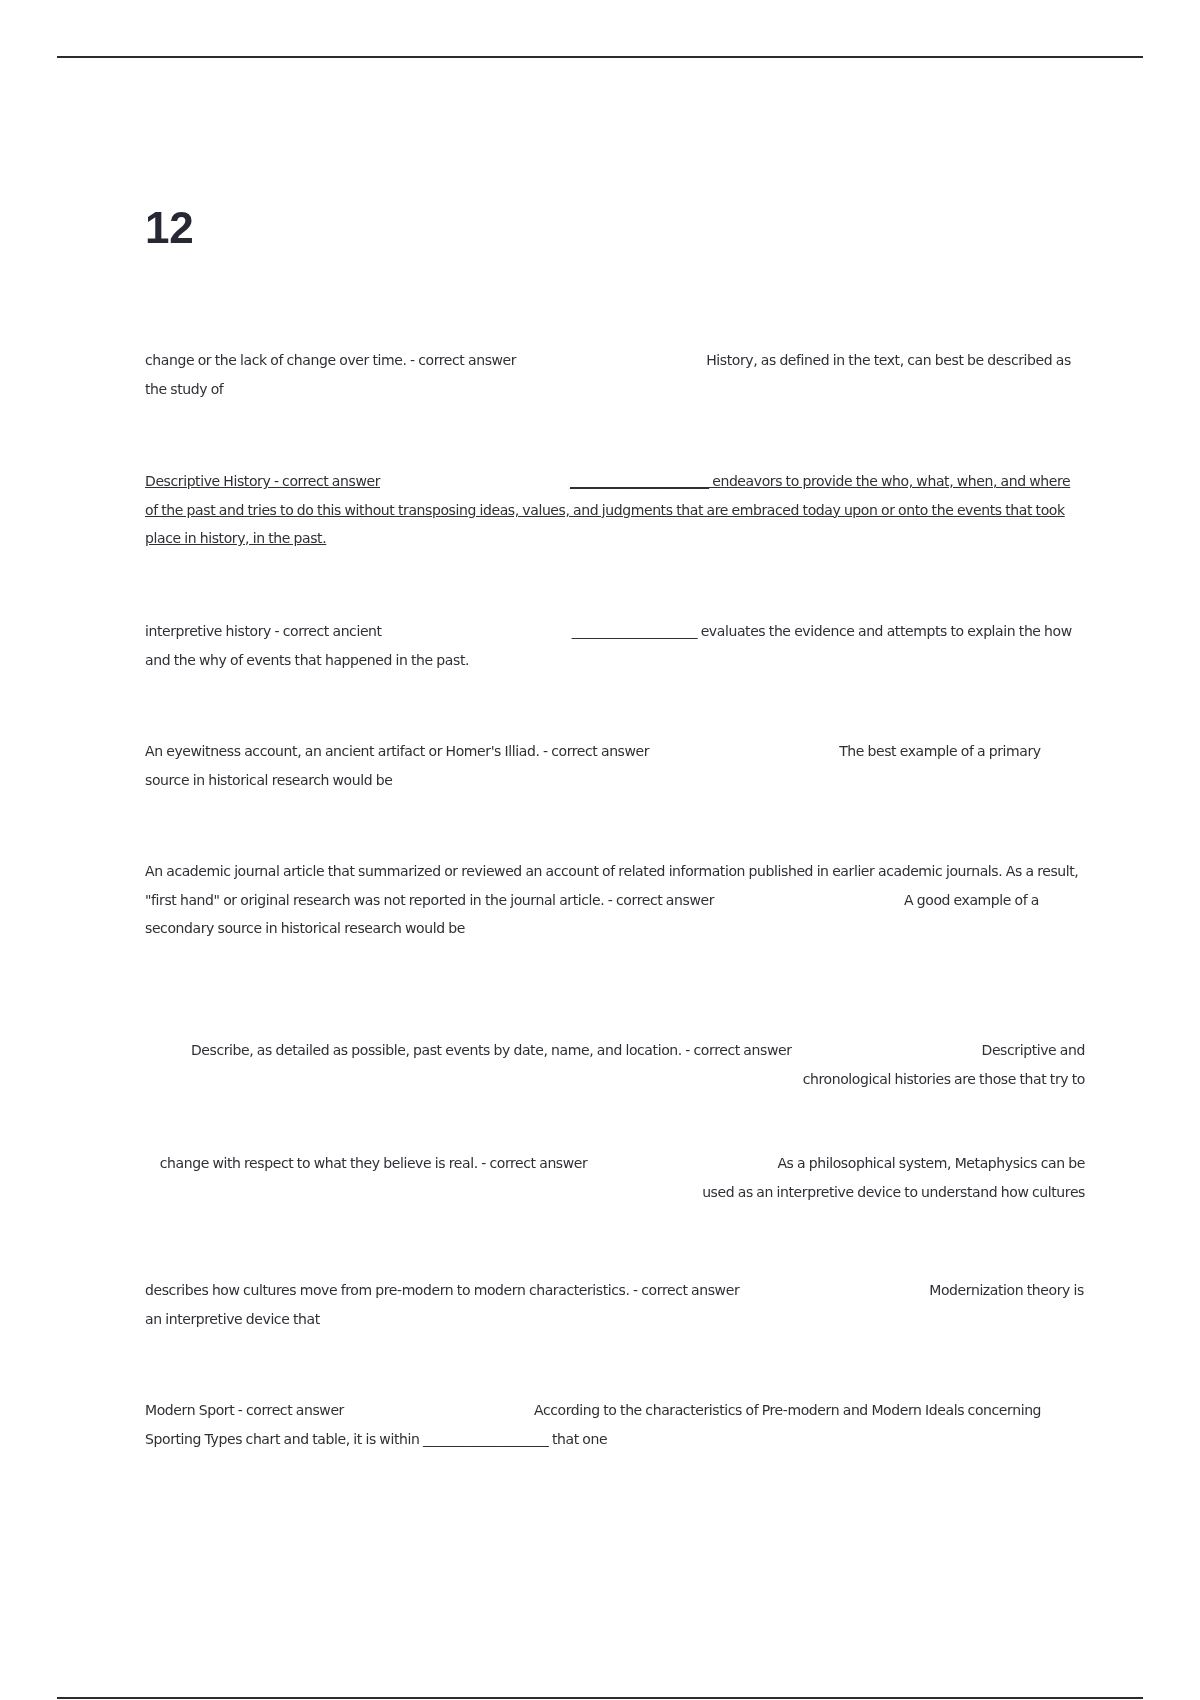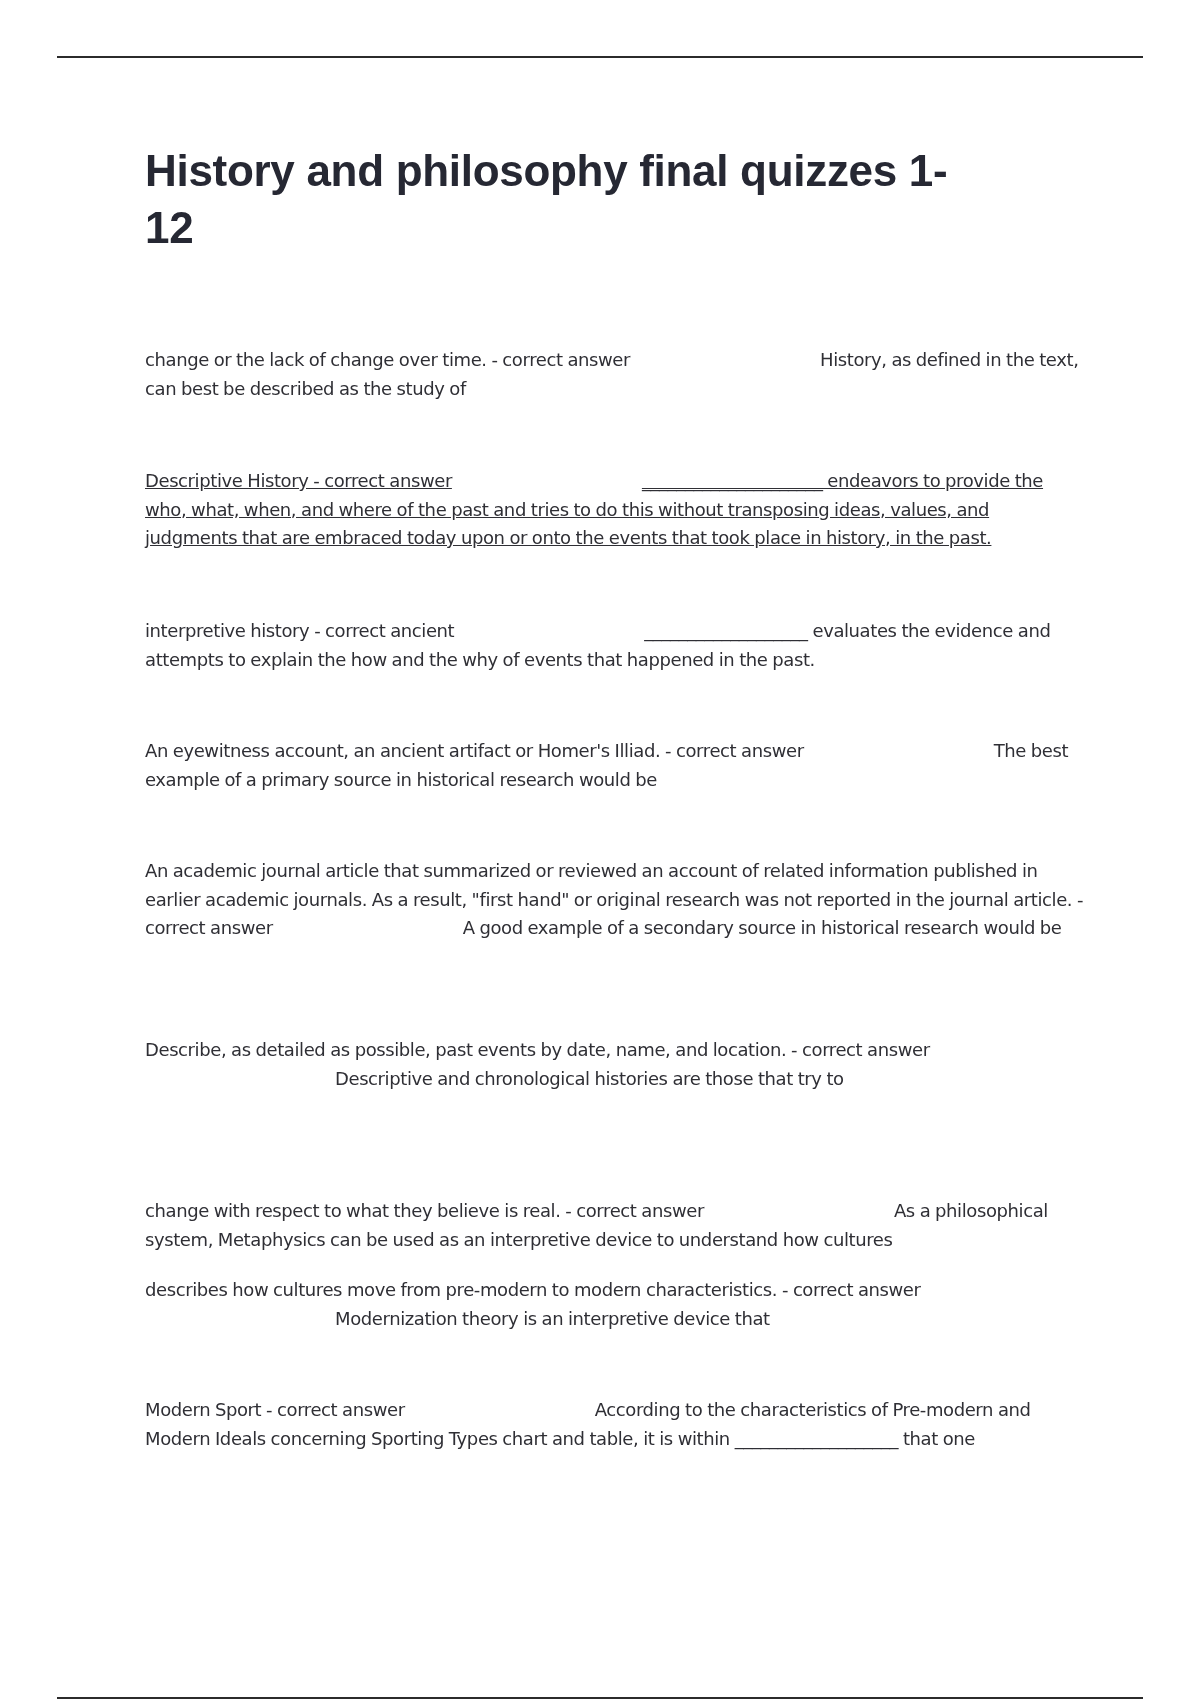--- a/index.html
+++ b/index.html
@@ -42,37 +42,37 @@
     .entries {
       position: absolute;
       left: 145px;
       top: 346px;
       width: 940px;
     }
     .entry {
       position: absolute;
       left: 0;
       width: 940px;
-      font-size: 18px;
+      font-size: 14px;
       line-height: 28.5px;
       color: #2f2f35;
       letter-spacing: -0.4px;
       word-spacing: -0.5px;
     }
     .gap {
       display: inline-block;
     }
   </style>
 </head>
 <body>
 
 <div class="rule top"></div>
 
 <h1 class="title">
-  <span>History and philosophy final quizzes 1-</span><br>
+  <br>
   <span>12</span>
 </h1>
 
 <div class="entries">
   <div class="entry" style="top:0px;">
     <span>change or the lack of change over time. - correct answer</span><span class="gap" style="width:190px;"></span><span>History, as defined in the text, can best be described as the study of</span>
   </div>
 
   <div class="entry" style="top:121px;text-decoration:underline;">
     <span>Descriptive History - correct answer</span><span class="gap" style="width:190px;"></span><span>_____________________ endeavors to provide the who, what, when, and where of the past and tries to do this without transposing ideas, values, and judgments that are embraced today upon or onto the events that took place in history, in the past.</span>
@@ -83,25 +83,25 @@
   </div>
 
   <div class="entry" style="top:391px;">
     <span>An eyewitness account, an ancient artifact or Homer's Illiad. - correct answer</span><span class="gap" style="width:190px;"></span><span>The best example of a primary source in historical research would be</span>
   </div>
 
   <div class="entry" style="top:511px;">
     <span>An academic journal article that summarized or reviewed an account of related information published in earlier academic journals. As a result, "first hand" or original research was not reported in the journal article. - correct answer</span><span class="gap" style="width:190px;"></span><span>A good example of a secondary source in historical research would be</span>
   </div>
 
-  <div class="entry" style="top:690px;">
+  <div class="entry" style="top:690px;text-align:right;">
     <span>Describe, as detailed as possible, past events by date, name, and location. - correct answer</span><span class="gap" style="width:190px;"></span><span>Descriptive and chronological histories are those that try to</span>
   </div>
 
-  <div class="entry" style="top:851px;">
+  <div class="entry" style="top:803px;text-align:right;">
     <span>change with respect to what they believe is real. - correct answer</span><span class="gap" style="width:190px;"></span><span>As a philosophical system, Metaphysics can be used as an interpretive device to understand how cultures</span>
   </div>
 
   <div class="entry" style="top:930px;">
     <span>describes how cultures move from pre-modern to modern characteristics. - correct answer</span><span class="gap" style="width:190px;"></span><span>Modernization theory is an interpretive device that</span>
   </div>
 
   <div class="entry" style="top:1050px;">
     <span>Modern Sport - correct answer</span><span class="gap" style="width:190px;"></span><span>According to the characteristics of Pre-modern and Modern Ideals concerning Sporting Types chart and table, it is within ___________________ that one</span>
   </div>

